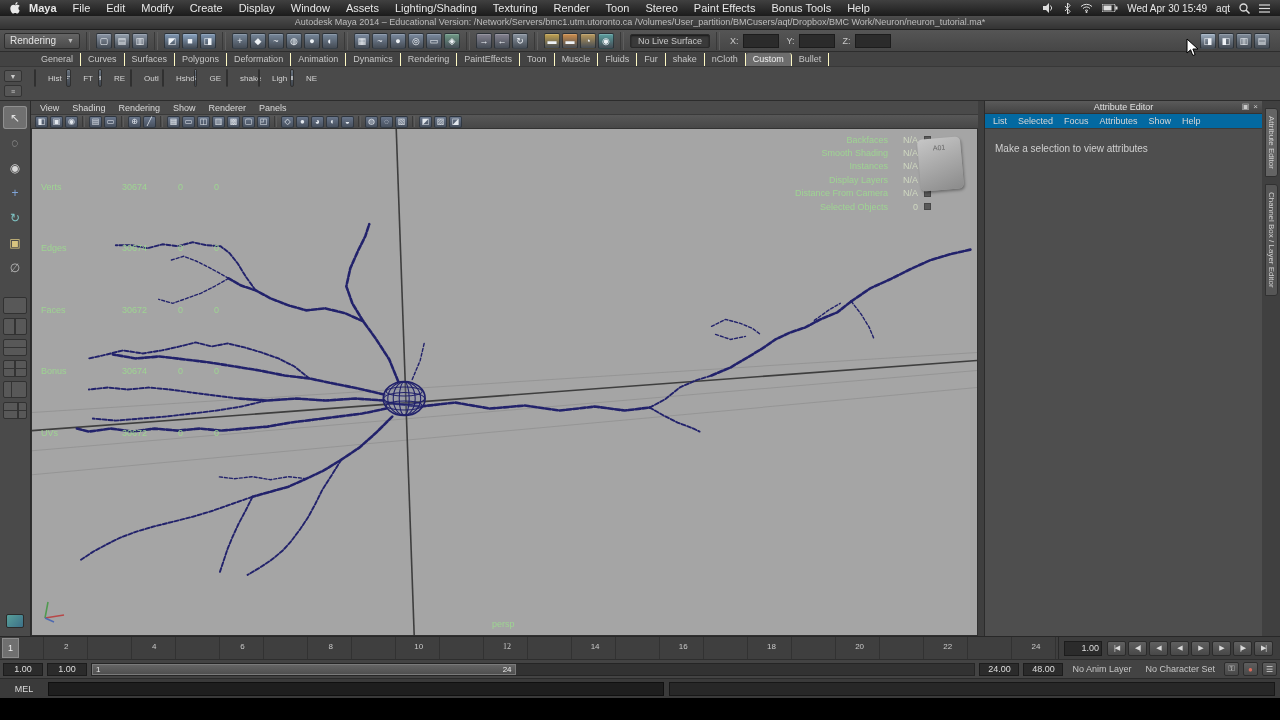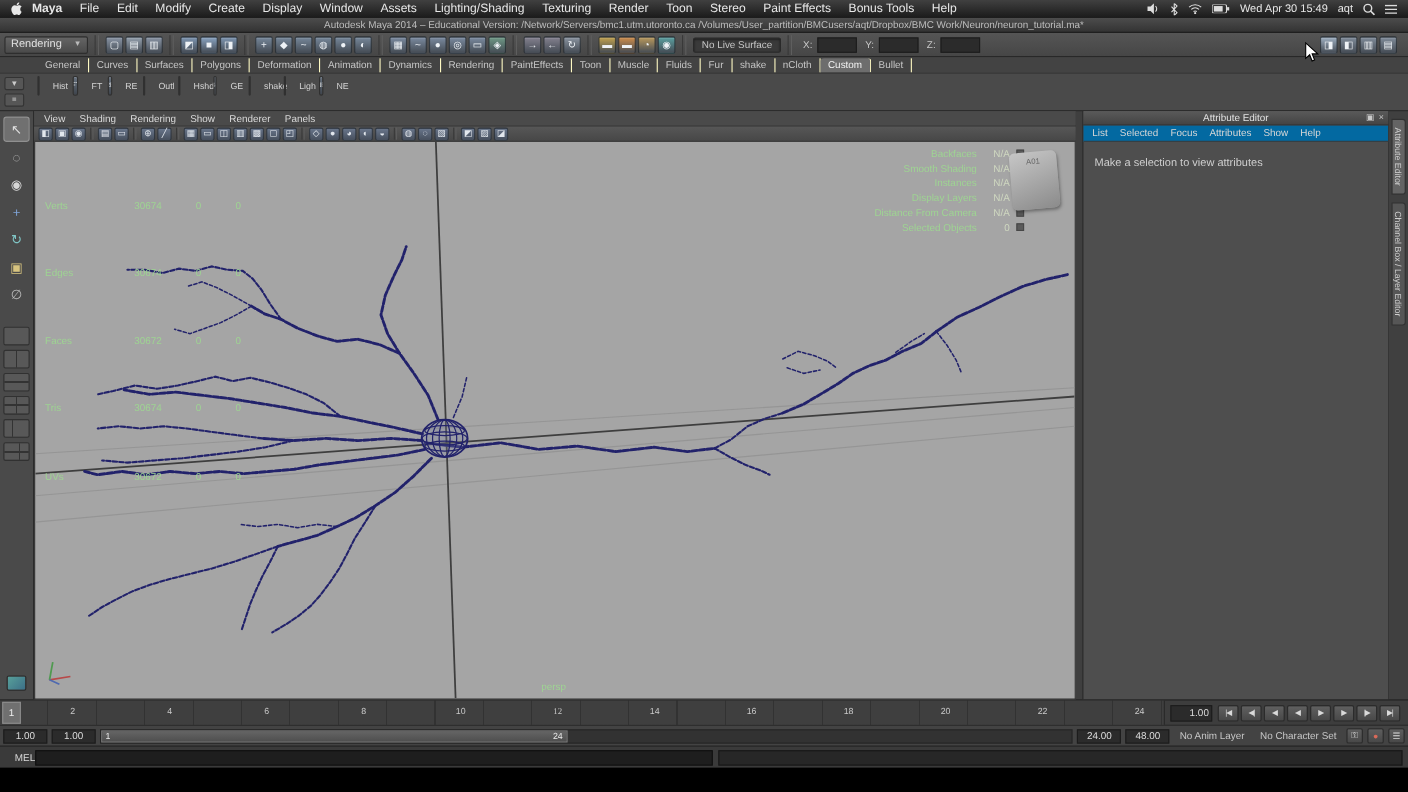--- a/index.html
+++ b/index.html
@@ -108,21 +108,21 @@
 
   #rangerow{position:absolute;top:659px;left:0;width:1280px;height:19px;display:flex;align-items:center;gap:4px;background:#434343;border-top:1px solid #2e2e2e;padding:0 3px;}
   .rfield{width:40px;height:13px;background:#2b2b2b;border:1px solid #1c1c1c;color:#ddd;font-size:9px;text-align:center;}
   #range-track{flex:1;height:13px;background:#323232;border:1px solid #252525;position:relative;}
   #range-handle{position:absolute;left:0;top:0;height:100%;width:48%;background:linear-gradient(#646464,#4f4f4f);border:1px solid #7a7a7a;display:flex;justify-content:space-between;align-items:center;font-size:8px;color:#e8e8e8;padding:0 3px;}
   .rtext{font-size:9px;color:#c6c6c6;padding:0 5px;white-space:nowrap;}
   .ricon{width:15px;height:14px;border-radius:2px;border:1px solid #2c2c2c;background:linear-gradient(#5e5e5e,#484848);font-size:8px;color:#d8d8d8;display:flex;align-items:center;justify-content:center;}
   .ricon.key{color:#d86a5a;}
 
   #melrow{position:absolute;top:678px;left:0;width:1280px;height:20px;background:#3a3a3a;display:flex;align-items:center;border-top:1px solid #2a2a2a;}
-  #mel-label{width:32px;text-align:right;font-size:9px;color:#dadada;}
+  #mel-label{width:48px;text-align:center;font-size:9px;color:#dadada;}
   #mel-input{width:616px;height:14px;background:#1e1e1e;border:1px solid #101010;color:#ddd;font-size:9px;padding:0 4px;}
   #mel-output{flex:1;height:14px;background:#272727;border:1px solid #171717;margin:0 5px;}
 
   #blackbar{position:absolute;top:698px;left:0;width:1280px;height:22px;background:#000;}
 
   #cursor{position:absolute;left:1186px;top:38px;z-index:50;}
 </style>
 </head>
 <body>
 
@@ -450,21 +450,21 @@
             <span class="hv2c">0</span>
             <span class="hv2c">0</span>
           </div>
           <div class="hrow">
             <span class="hl">Faces</span>
             <span class="hv">30672</span>
             <span class="hv2c">0</span>
             <span class="hv2c">0</span>
           </div>
           <div class="hrow">
-            <span class="hl">Tris</span>
+            <span class="hl">Bonus</span>
             <span class="hv">30674</span>
             <span class="hv2c">0</span>
             <span class="hv2c">0</span>
           </div>
           <div class="hrow">
             <span class="hl">UVs</span>
             <span class="hv">30672</span>
             <span class="hv2c">0</span>
             <span class="hv2c">0</span>
           </div>

